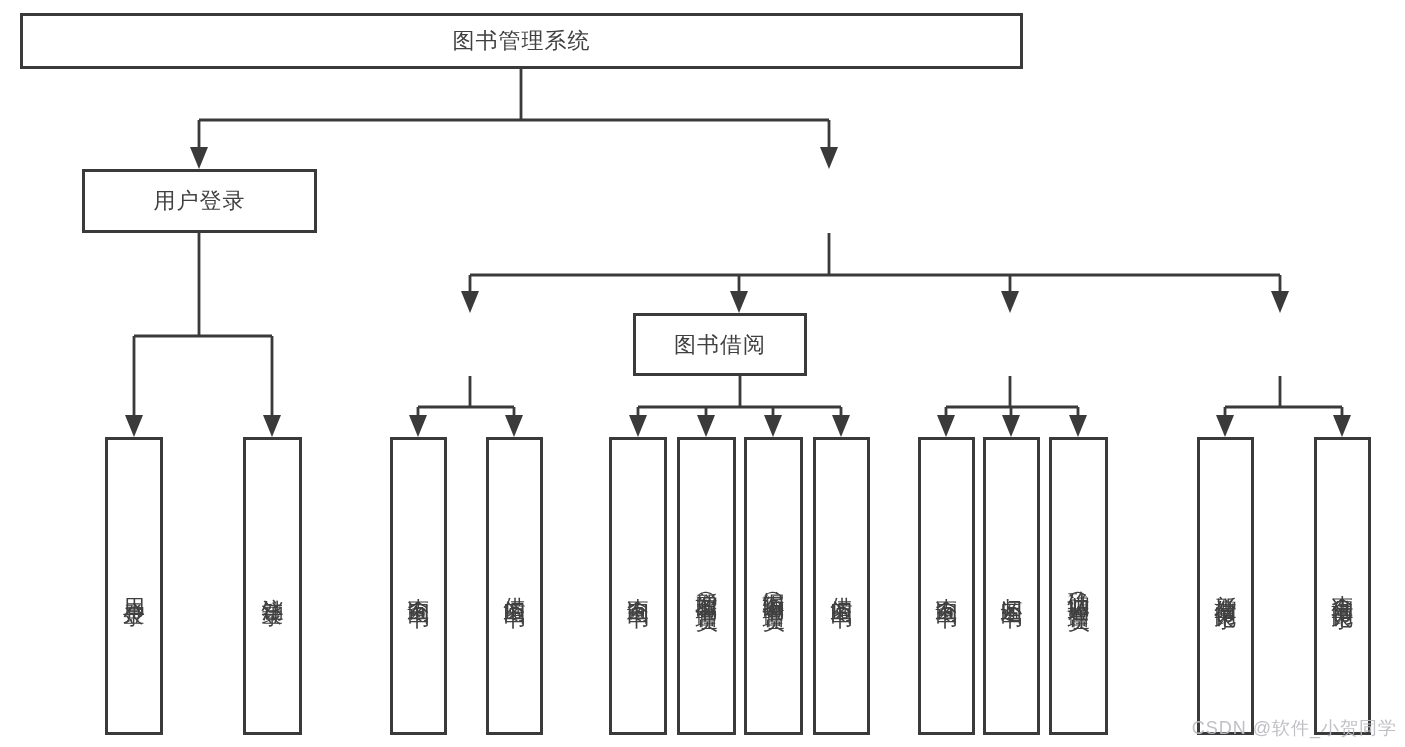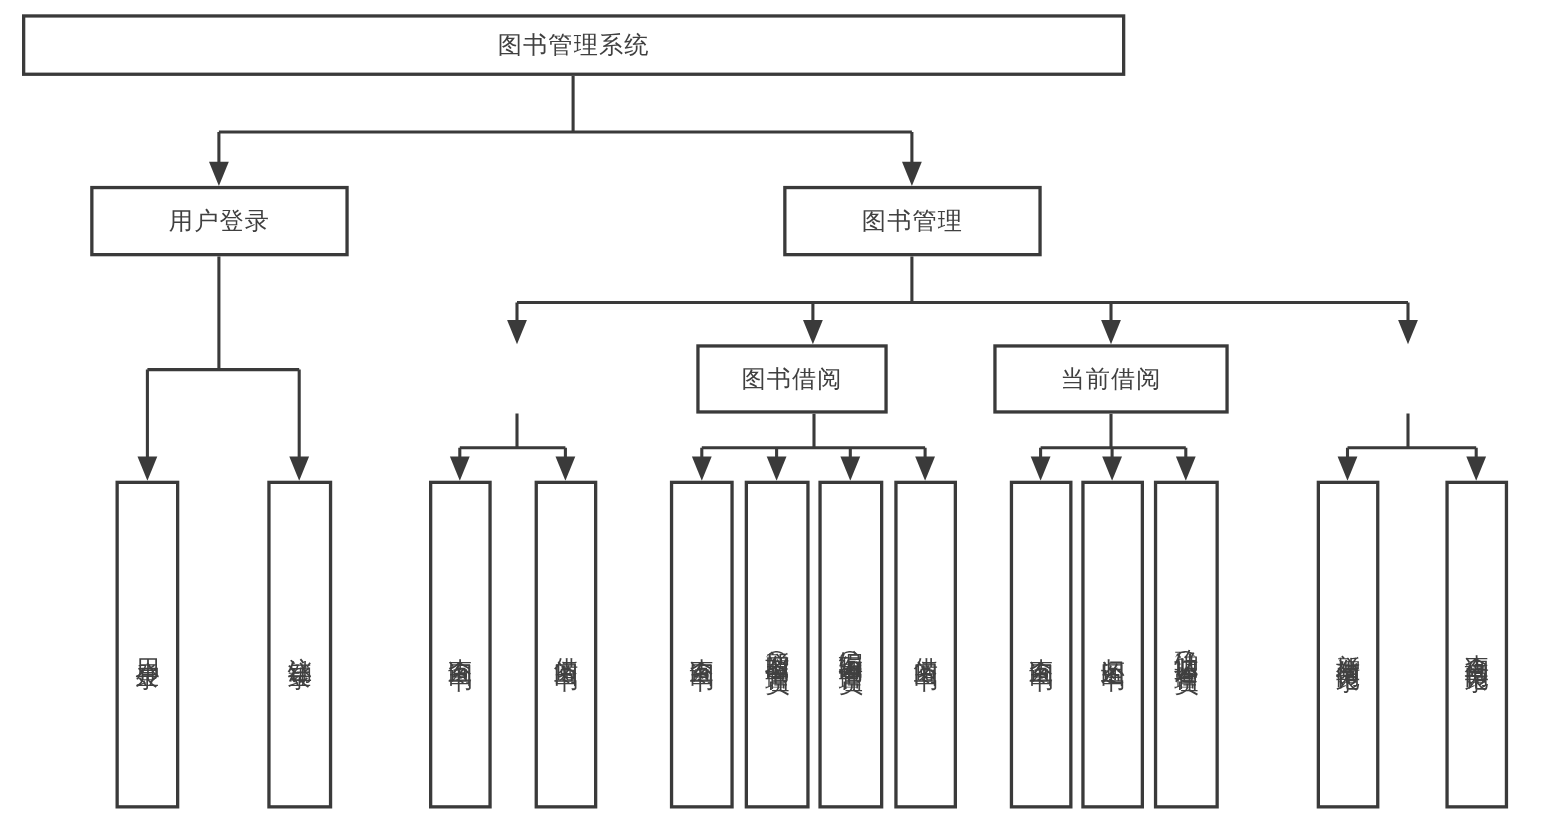--- a/index.html
+++ b/index.html
@@ -91,29 +91,23 @@
     </g>
   </svg>
 
   <div class="box" style="left:20px;top:13px;width:1003px;height:56px">
     <span class="hlabel">图书管理系统</span>
   </div>
 
   <div class="box" style="left:82px;top:169px;width:235px;height:64px">
     <span class="hlabel">用户登录</span>
   </div>
-  <div class="box" style="left:712px;top:169px;width:235px;height:64px">
-    <span class="hlabel">图书管理</span>
-  </div>
 
   <div class="box" style="left:633px;top:313px;width:174px;height:63px">
     <span class="hlabel">图书借阅</span>
-  </div>
-  <div class="box" style="left:903px;top:313px;width:214px;height:63px">
-    <span class="hlabel">当前借阅</span>
   </div>
 
   <div class="box" style="left:105px;top:437px;width:58px;height:298px">
     <span class="vlabel">用户登录</span>
   </div>
   <div class="box" style="left:243px;top:437px;width:59px;height:298px">
     <span class="vlabel">注销登录</span>
   </div>
 
   <div class="box" style="left:390px;top:437px;width:57px;height:298px">
@@ -146,14 +140,15 @@
     <span class="vlabel">确认归还（管理员）</span>
   </div>
 
   <div class="box" style="left:1197px;top:437px;width:57px;height:298px">
     <span class="vlabel">新增借阅记录</span>
   </div>
   <div class="box" style="left:1314px;top:437px;width:57px;height:298px">
     <span class="vlabel">查询借阅记录</span>
   </div>
 
+  <div class="watermark">CSDN @软件_小贺同学</div>
 
 </div>
 
 </body></html>

